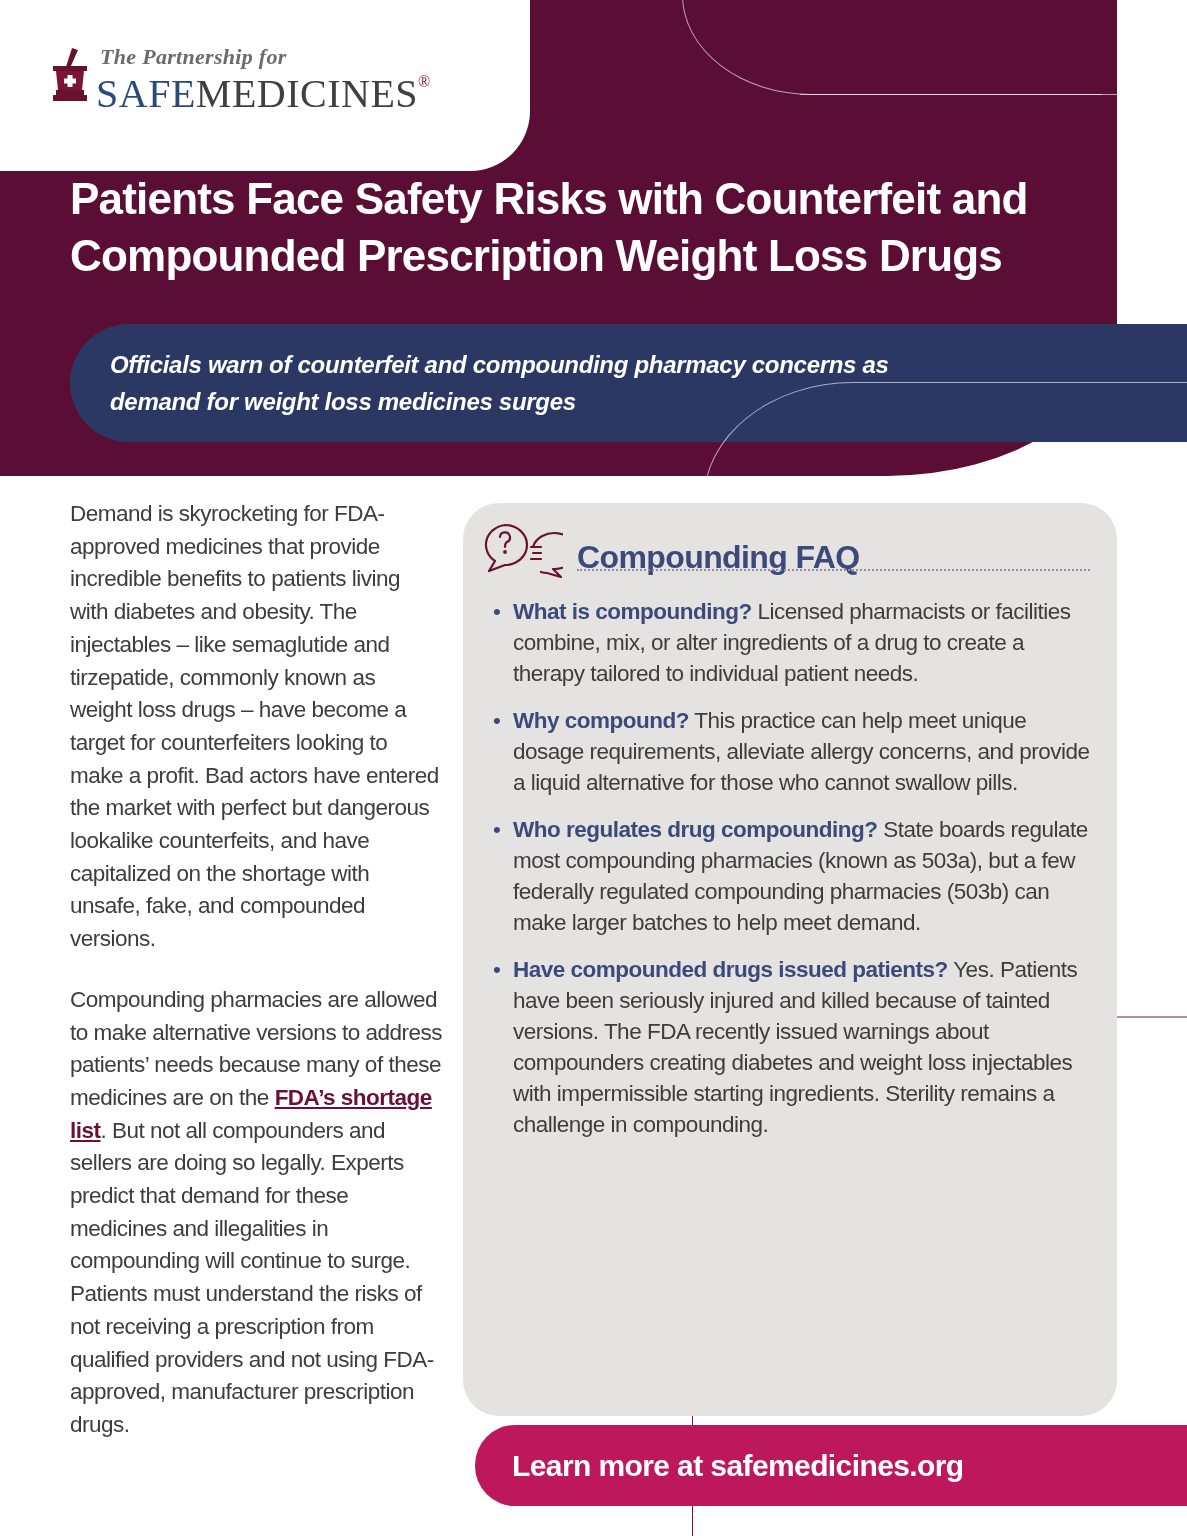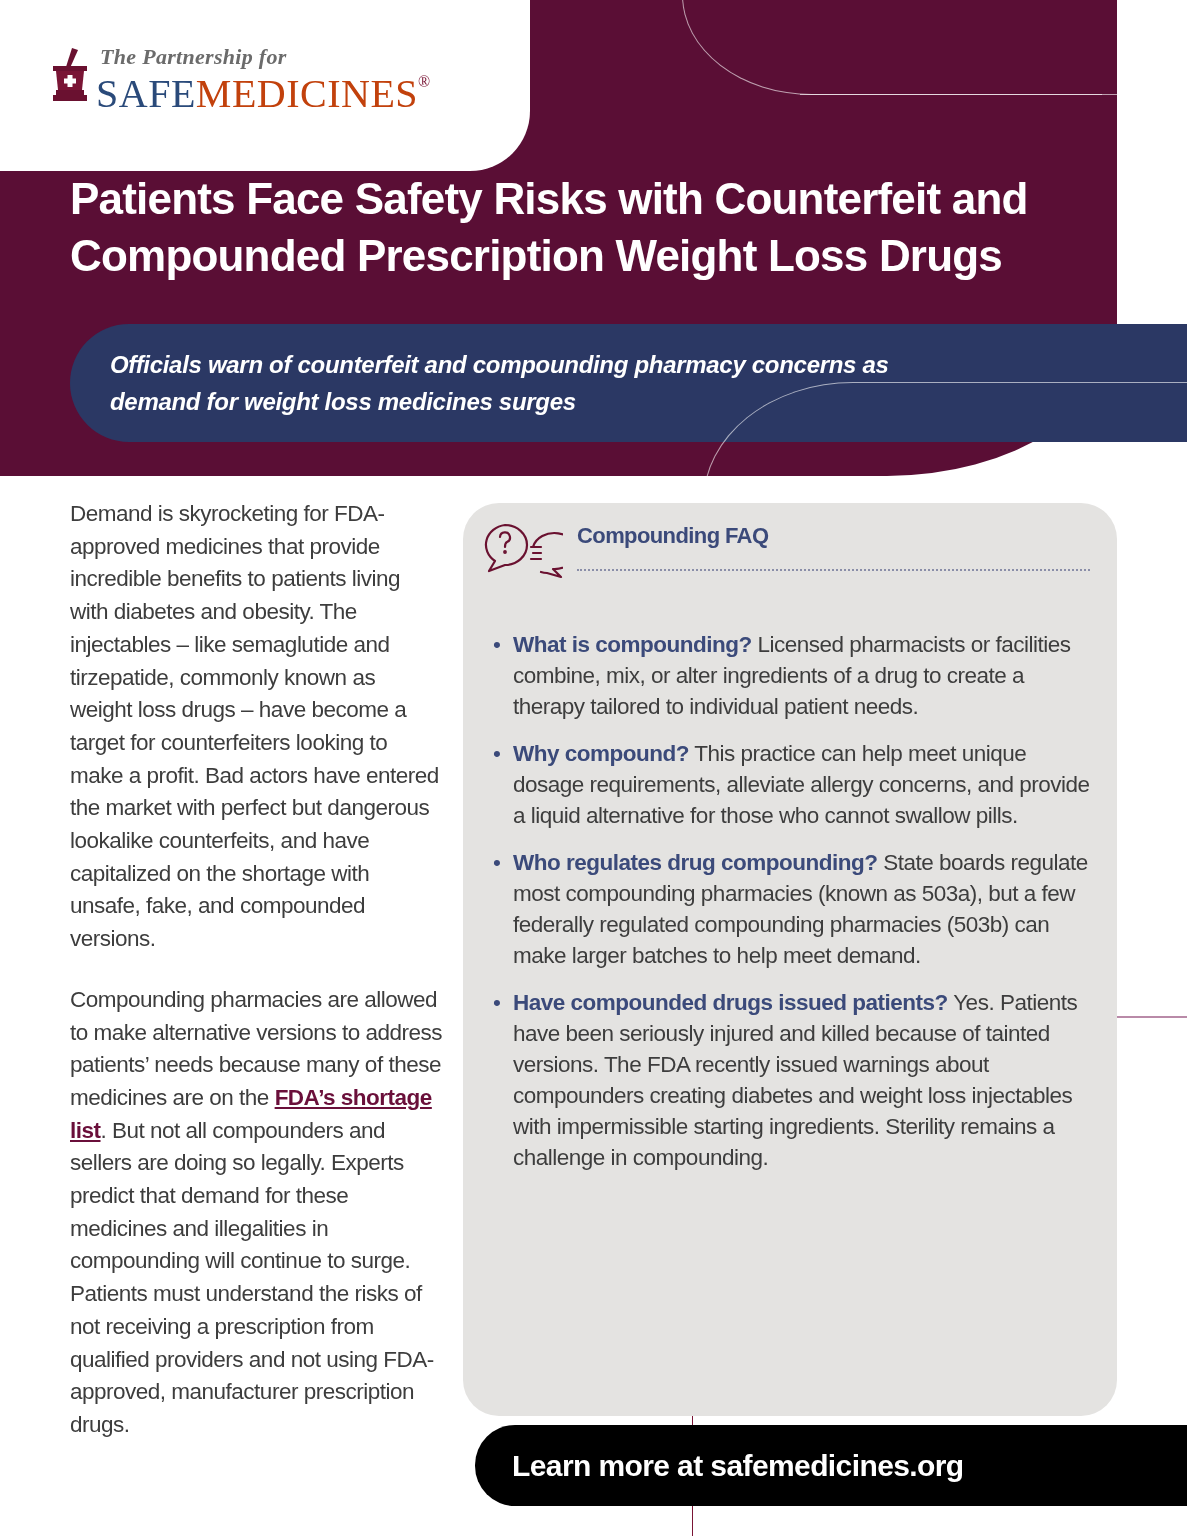--- a/index.html
+++ b/index.html
@@ -19,21 +19,21 @@
   .logo { position: absolute; left: 52px; top: 44px; width: 440px; height: 64px; }
   .logo-tagline {
     position: absolute; left: 48px; top: 0; font-family: "Liberation Serif", "DejaVu Serif", serif;
     font-style: italic; font-weight: bold; font-size: 22px; color: #6b6b6b; letter-spacing: 0.3px;
   }
   .logo-word {
     position: absolute; left: 44px; top: 16px; font-family: "Liberation Serif", "DejaVu Serif", serif;
     font-size: 40px; line-height: 44px; letter-spacing: 0.5px; white-space: nowrap;
   }
   .logo-word .safe { color: #2a4a7a; }
-  .logo-word .med { color: #c2410c; }
+  .logo-word .med { color: #404040; }
   .logo-word sup { font-size: 16px; vertical-align: 20px; color: #7a1535; }
   .logo-icon { position: absolute; left: 0; top: 2px; width: 38px; height: 58px; }
 
   .deco-arc-top {
     position: absolute; left: 682px; top: -5px; width: 420px; height: 100px;
     border-left: 1px solid rgba(255,255,255,0.6); border-bottom: 1px solid rgba(255,255,255,0.6);
     border-bottom-left-radius: 130px 100px;
   }
   .deco-line-top {
     position: absolute; left: 800px; top: 94px; width: 317px; height: 1px; background: rgba(255,255,255,0.6);
@@ -66,47 +66,47 @@
   .body-col p { margin-bottom: 28px; }
   .body-col a { color: #6a0f3a; font-weight: bold; text-decoration: underline; }
 
   
   .faq {
     position: absolute; left: 463px; top: 503px; width: 654px; height: 913px;
     background: #e4e3e1; border-radius: 36px;
   }
   .faq-icon { position: absolute; left: 18px; top: 16px; width: 82px; height: 66px; }
   .faq-title {
-    position: absolute; left: 114px; top: 20px; color: #3b4a7a; font-weight: bold;
-    font-size: 22px; letter-spacing: -0.6px;
+    position: absolute; left: 114px; top: 36px; color: #3b4a7a; font-weight: bold;
+    font-size: 32px; letter-spacing: -0.6px;
   }
   .faq-divider {
     position: absolute; left: 114px; top: 66px; width: 513px; height: 0;
     border-top: 2px dotted #8a8ea8;
   }
-  .faq-list { position: absolute; left: 30px; top: 93px; width: 600px; list-style: none; margin-top: 33px; }
+  .faq-list { position: absolute; left: 30px; top: 93px; width: 600px; list-style: none; }
   .faq-item {
     position: relative; padding-left: 20px; margin-bottom: 16px;
     color: #3d3d3d; font-size: 22.5px; line-height: 31px; letter-spacing: -0.5px;
   }
   .faq-item::before {
     content: "•"; position: absolute; left: 0; top: 0; color: #3b4a7a;
   }
   .faq-q { color: #3b4a7a; font-weight: bold; }
 
   .deco-right-line {
     position: absolute; left: 1117px; top: 1016px; width: 70px; height: 2px; background: #b98aa8;
   }
   .deco-vert {
     position: absolute; left: 692px; top: 1416px; width: 1px; height: 120px; background: #7a1535;
   }
 
   .cta {
     position: absolute; left: 475px; top: 1425px; width: 712px; height: 81px;
-    background: #000000; border-top-left-radius: 40px; border-bottom-left-radius: 40px;
+    background: #be185d; border-top-left-radius: 40px; border-bottom-left-radius: 40px;
     display: flex; align-items: center; padding-left: 37px;
   }
   .cta-text { color: #ffffff; font-weight: bold; font-size: 30px; letter-spacing: -0.6px; }
 </style>
 </head>
 <body>
 
 <div class="hero"></div>
 <div class="deco-arc-top"></div>
 <div class="deco-line-top"></div>

